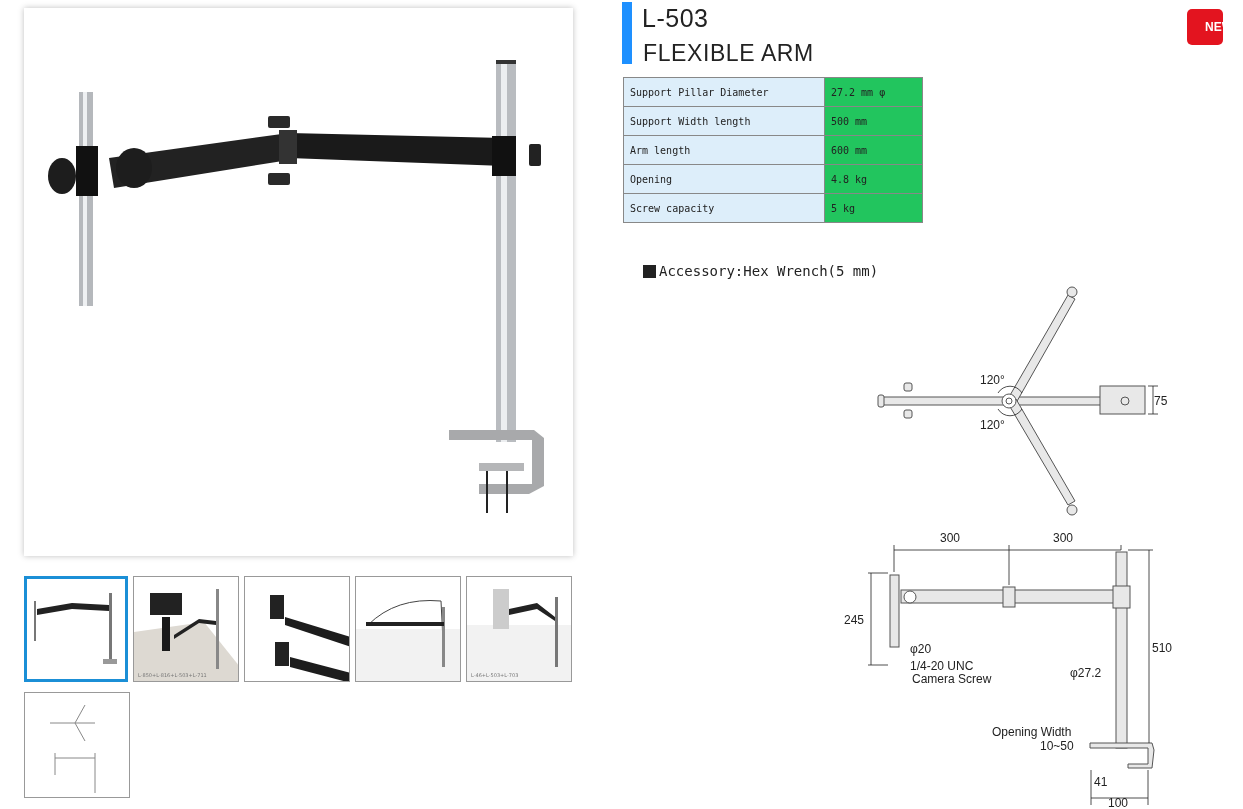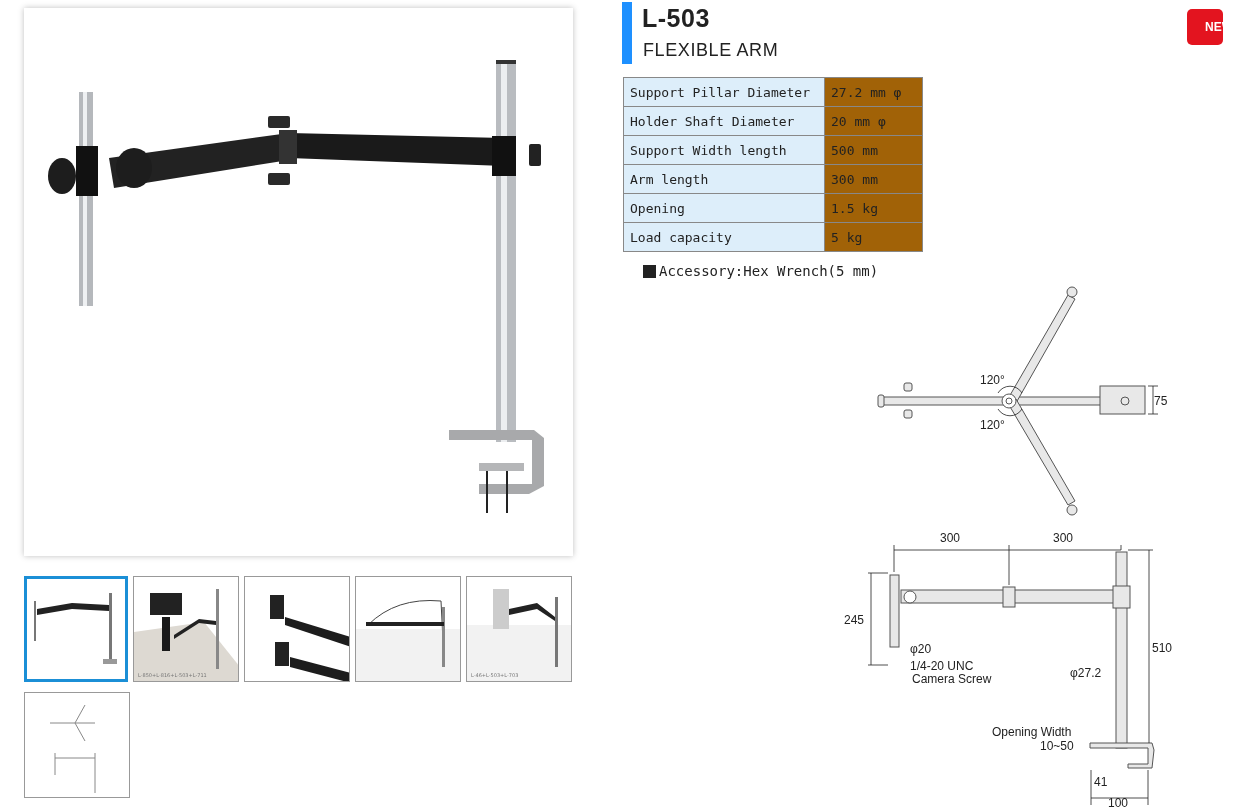--- a/index.html
+++ b/index.html
@@ -7,29 +7,29 @@
 
   
   .main-photo { position: absolute; left: 24px; top: 8px; width: 549px; height: 548px; background: #fff; box-shadow: 0 0 6px rgba(0,0,0,0.25); }
   .thumbs { position: absolute; left: 24px; top: 576px; width: 560px; }
   .thumb { position: absolute; width: 106px; height: 106px; border: 1px solid #999; background: #fff; overflow: hidden; cursor: pointer; }
   .thumb.active { border: 3px solid #1b8fd6; }
   .thumb .cap { position: absolute; left: 4px; bottom: 3px; font-size: 5px; color: #777; font-family: "DejaVu Sans", sans-serif; }
 
   
   .title-bar { position: absolute; left: 622px; top: 2px; width: 10px; height: 62px; background: #1e90ff; }
-  .model { position: absolute; left: 642px; top: 4px; font-size: 25px; font-weight: bold; color: #222; letter-spacing: 0.5px; font-family: "Liberation Sans", sans-serif; }
-  .subtitle { position: absolute; left: 643px; top: 40px; font-size: 18px; color: #222; letter-spacing: 0.6px; font-family: "Liberation Sans", sans-serif; }
+  .model { position: absolute; left: 642px; top: 4px; font-size: 25px; font-weight: normal; color: #222; letter-spacing: 0.5px; font-family: "Liberation Sans", sans-serif; }
+  .subtitle { position: absolute; left: 643px; top: 40px; font-size: 23px; color: #222; letter-spacing: 0.6px; font-family: "Liberation Sans", sans-serif; }
   .new-badge { position: absolute; left: 1187px; top: 9px; width: 36px; height: 36px; background: #e3141f; border-radius: 5px; color: #fff; font-size: 12px; font-weight: bold; display: flex; align-items: center; justify-content: center; font-family: "Liberation Sans", sans-serif; padding-left: 28px; }
 
   
-  table.specs { position: absolute; left: 623px; top: 77px; border-collapse: collapse; font-size: 13px; font-family: "DejaVu Sans Mono", monospace; }
+  table.specs { position: absolute; left: 623px; top: 77px; border-collapse: collapse; font-size: 10px; font-family: "DejaVu Sans Mono", monospace; }
   table.specs td { border: 1px solid #888; height: 29px; padding: 0 6px; white-space: nowrap; }
   table.specs td.k { background: #ddeefa; width: 201px; }
-  table.specs td.v { background: #a16207; width: 98px; }
+  table.specs td.v { background: #22c55e; width: 98px; }
   .accessory { position: absolute; left: 623px; top: 263px; font-size: 14px; font-family: "DejaVu Sans Mono", monospace; display: flex; align-items: center; margin-left: 20px; }
   .accessory .sq { display: inline-block; width: 13px; height: 13px; background: #222; margin-right: 3px; }
 
   
   .diagram { position: absolute; left: 830px; top: 280px; width: 350px; height: 529px; margin-left: 8px; }
   .dim { font-family: "Liberation Sans", sans-serif; font-size: 12px; fill: #222; }
 </style>
 </head>
 <body>
 
@@ -124,37 +124,33 @@
 <div class="subtitle">FLEXIBLE ARM</div>
 <div class="new-badge">NEW</div>
 
 <table class="specs">
   <tbody>
     <tr>
         <td class="k">Support Pillar Diameter</td>
         <td class="v">27.2 mm φ</td>
       </tr>
     <tr>
-        <td class="k">Holder Shaft Diameter</td>
-        <td class="v">20 mm φ</td>
-      </tr>
-    <tr>
         <td class="k">Support Width length</td>
         <td class="v">500 mm</td>
       </tr>
     <tr>
         <td class="k">Arm length</td>
-        <td class="v">300 mm</td>
+        <td class="v">600 mm</td>
       </tr>
     <tr>
         <td class="k">Opening</td>
-        <td class="v">1.5 kg</td>
-      </tr>
-    <tr>
-        <td class="k">Load capacity</td>
+        <td class="v">4.8 kg</td>
+      </tr>
+    <tr>
+        <td class="k">Screw capacity</td>
         <td class="v">5 kg</td>
       </tr>
   </tbody>
 </table>
 
 <div class="accessory">
   <span class="sq"></span>
   <span>Accessory:Hex Wrench(5 mm)</span>
 </div>
 

